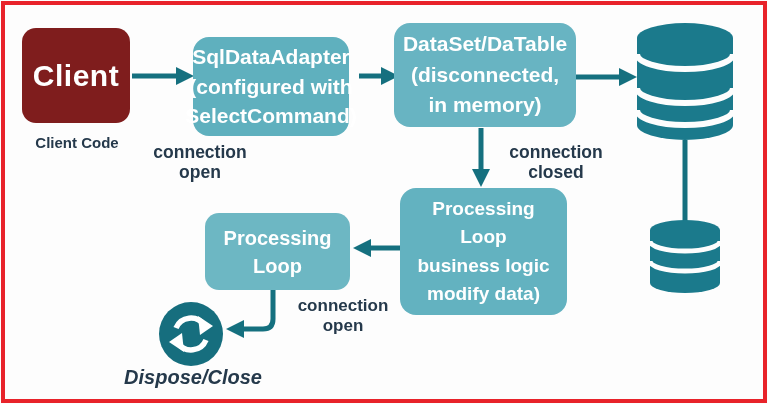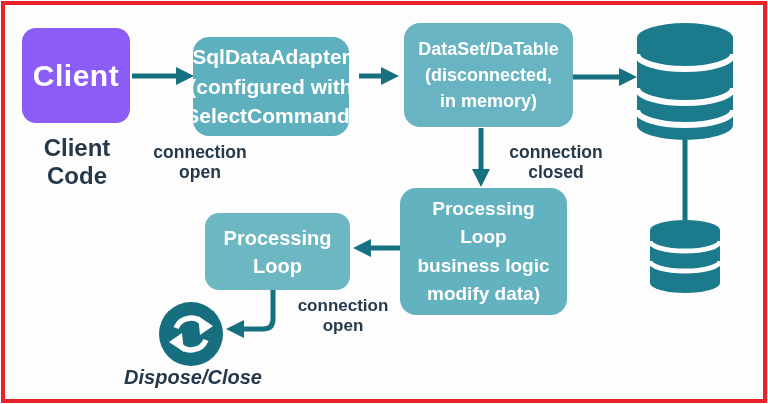--- a/index.html
+++ b/index.html
@@ -23,53 +23,53 @@
     display:flex;align-items:center;justify-content:center;
     text-align:center;
     color:#ffffff;
     white-space:pre-line;
     font-weight:600;
     z-index:10;
     box-sizing:border-box;
   }
   .node-client{
     left:22px;top:28px;width:108px;height:95px;
-    background:#8b5cf6;border-radius:14px;
+    background:#7f1d1d;border-radius:14px;
     font-size:30px;letter-spacing:.5px;
   }
   .node-adapter{
     left:193px;top:37px;width:156px;height:99px;
     background:#5fb0be;border-radius:16px;
     font-size:21px;line-height:1.42;
   }
   .node-dataset{
-    left:404px;top:23px;width:169px;height:104px;
+    left:394px;top:23px;width:182px;height:104px;
     background:#68b4c2;border-radius:16px;
-    font-size:18px;line-height:1.45;
+    font-size:21px;line-height:1.45;
   }
   .node-proc-main{
     left:400px;top:188px;width:167px;height:127px;
     background:#63b2c0;border-radius:16px;
     font-size:19px;line-height:1.5;
   }
   .node-proc-small{
     left:205px;top:213px;width:145px;height:77px;
     background:#6db7c3;border-radius:14px;
     font-size:20px;line-height:1.4;
   }
   .caption{
     position:absolute;
     color:#25394b;
     font-weight:700;
     text-align:center;
     white-space:pre-line;
     line-height:1.15;
     z-index:12;
   }
-  .cap-client-code{left:12px;top:134px;width:130px;font-size:24px;text-align:center;}
+  .cap-client-code{left:12px;top:134px;width:130px;font-size:15px;text-align:center;}
   .cap-conn-open-top{left:143px;top:142px;width:114px;font-size:17.5px;}
   .cap-conn-closed{left:499px;top:142px;width:114px;font-size:17.5px;}
   .cap-conn-open-bottom{left:286px;top:296px;width:114px;font-size:17px;}
   .cap-sql-server{left:621px;top:298px;width:130px;font-size:21px;}
   .cap-dispose{left:123px;top:366px;width:140px;font-size:20px;font-style:italic;}
   svg.layer{
     position:absolute;left:0;top:0;
     z-index:5;
     pointer-events:none;
   }

